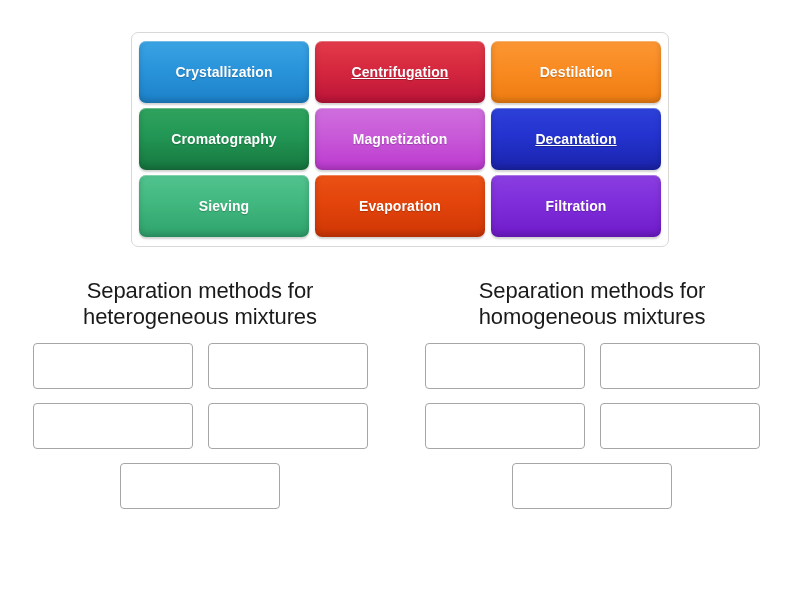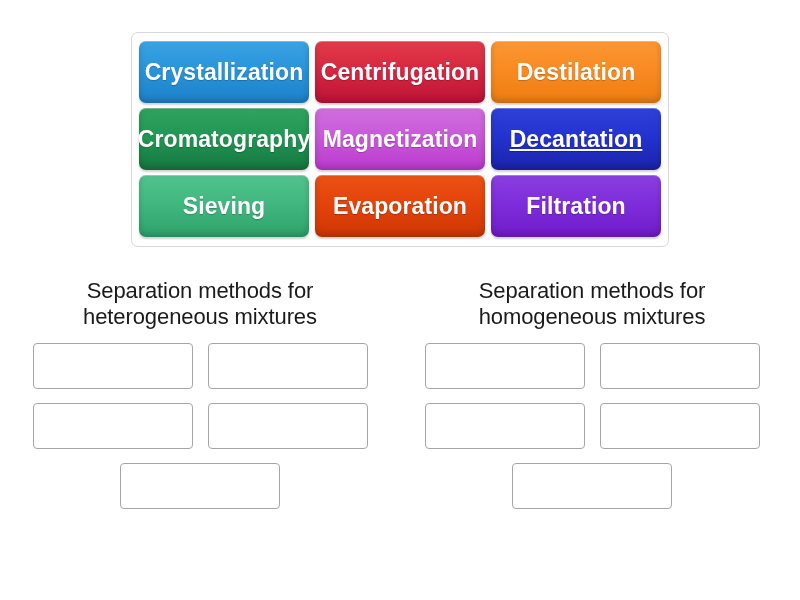--- a/index.html
+++ b/index.html
@@ -36,38 +36,38 @@
   .tile-row:last-child { margin-bottom: 16px; }
 
   .tile {
     width: 170px;
     height: 62px;
     border-radius: 7px;
     display: flex;
     align-items: center;
     justify-content: center;
     color: #ffffff;
-    font-size: 23px;
+    font-size: 14px;
     font-weight: bold;
     letter-spacing: 0.1px;
     text-align: right;
     cursor: move;
     user-select: none;
     box-sizing: border-box;
     position: relative;
     text-shadow: 0 1px 1px rgba(0,0,0,0.22);
     box-shadow: inset 0 1px 0 rgba(255,255,255,0.30),
                 inset 0 -3px 6px rgba(0,0,0,0.18),
                 0 2px 2px rgba(0,0,0,0.18);
   }
   .tile span { pointer-events: none; }
 
   
   .t-blue       { background: linear-gradient(180deg,#3aa3e3 0%,#2a94db 45%,#1c82c9 100%); }
-  .t-crimson    { background: linear-gradient(180deg,#e23b4a 0%,#d6283f 45%,#bc1338 100%); }
+  .t-crimson    { background: linear-gradient(180deg,#e23b4a 0%,#d6283f 45%,#bc1338 100%); text-decoration: underline; }
   .t-orange     { background: linear-gradient(180deg,#fb9633 0%,#f98b22 45%,#ee7d11 100%); }
   .t-green      { background: linear-gradient(180deg,#2fa35e 0%,#229654 45%,#16773f 100%); }
   .t-magenta    { background: linear-gradient(180deg,#d06ede 0%,#c85ad8 45%,#bc39cf 100%); }
   .t-navy       { background: linear-gradient(180deg,#2d41d8 0%,#2433cf 45%,#1a23ab 100%); text-decoration: underline; }
   .t-mint       { background: linear-gradient(180deg,#52c28e 0%,#41b87f 45%,#2fa26c 100%); }
   .t-vermilion  { background: linear-gradient(180deg,#eb5114 0%,#e3440b 45%,#cf3605 100%); }
   .t-purple     { background: linear-gradient(180deg,#8a3fe0 0%,#7f2ddb 45%,#6f1bc9 100%); }
 
   
   .column {

